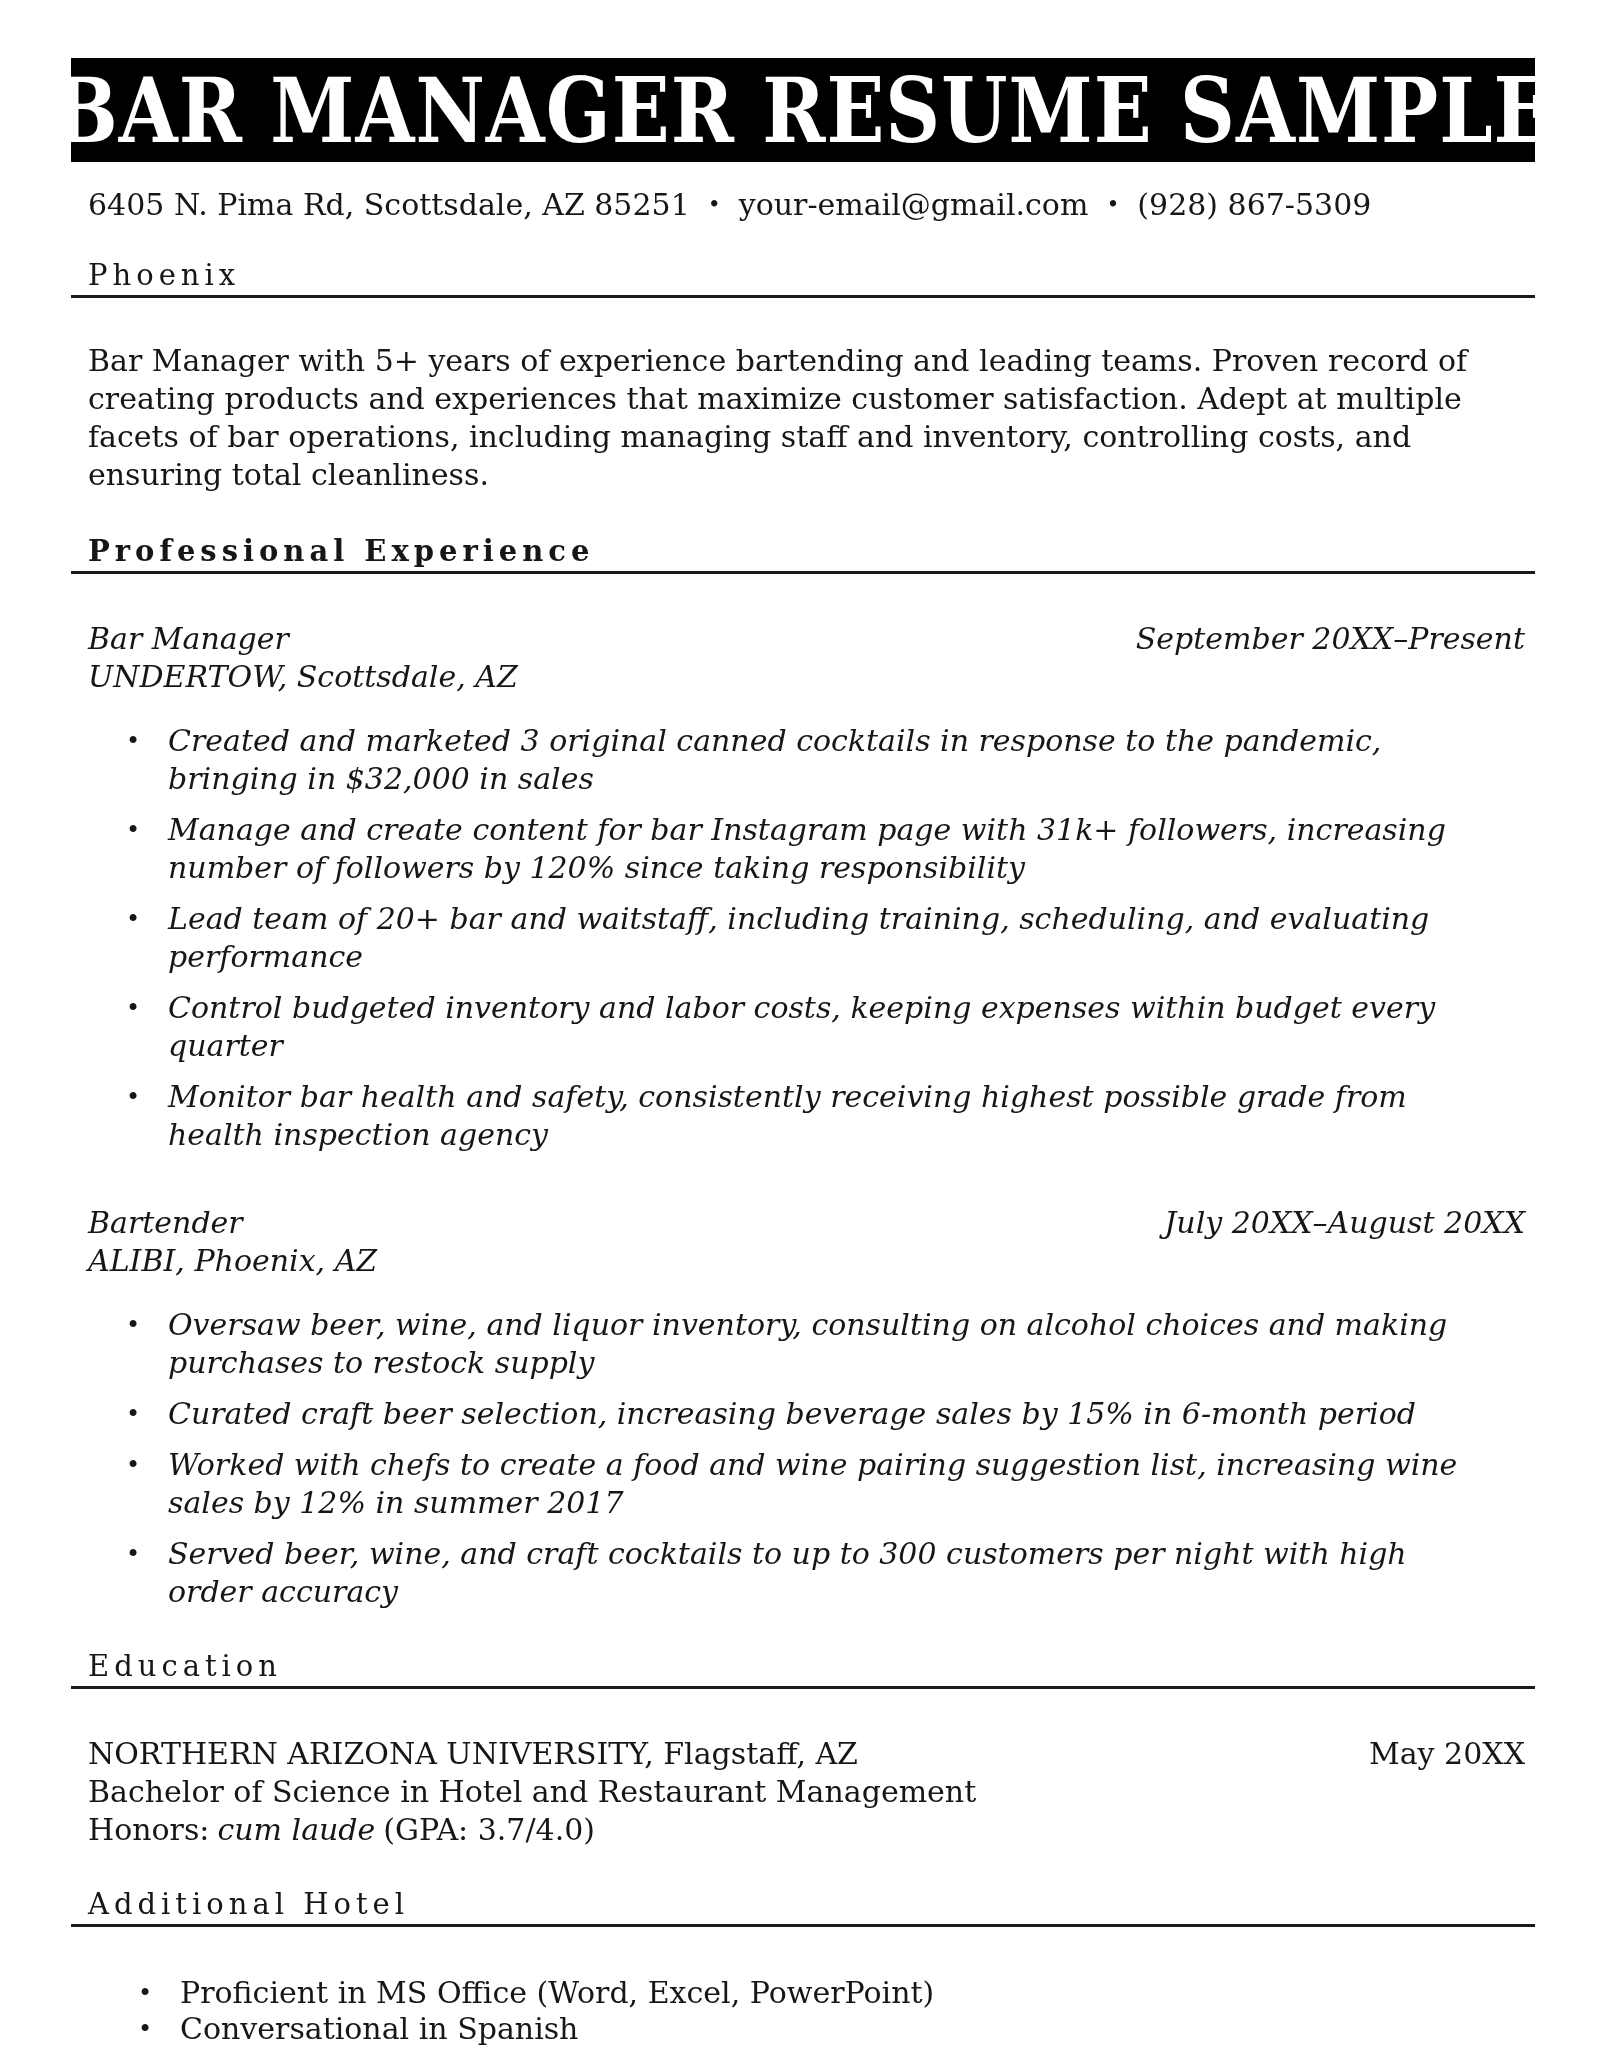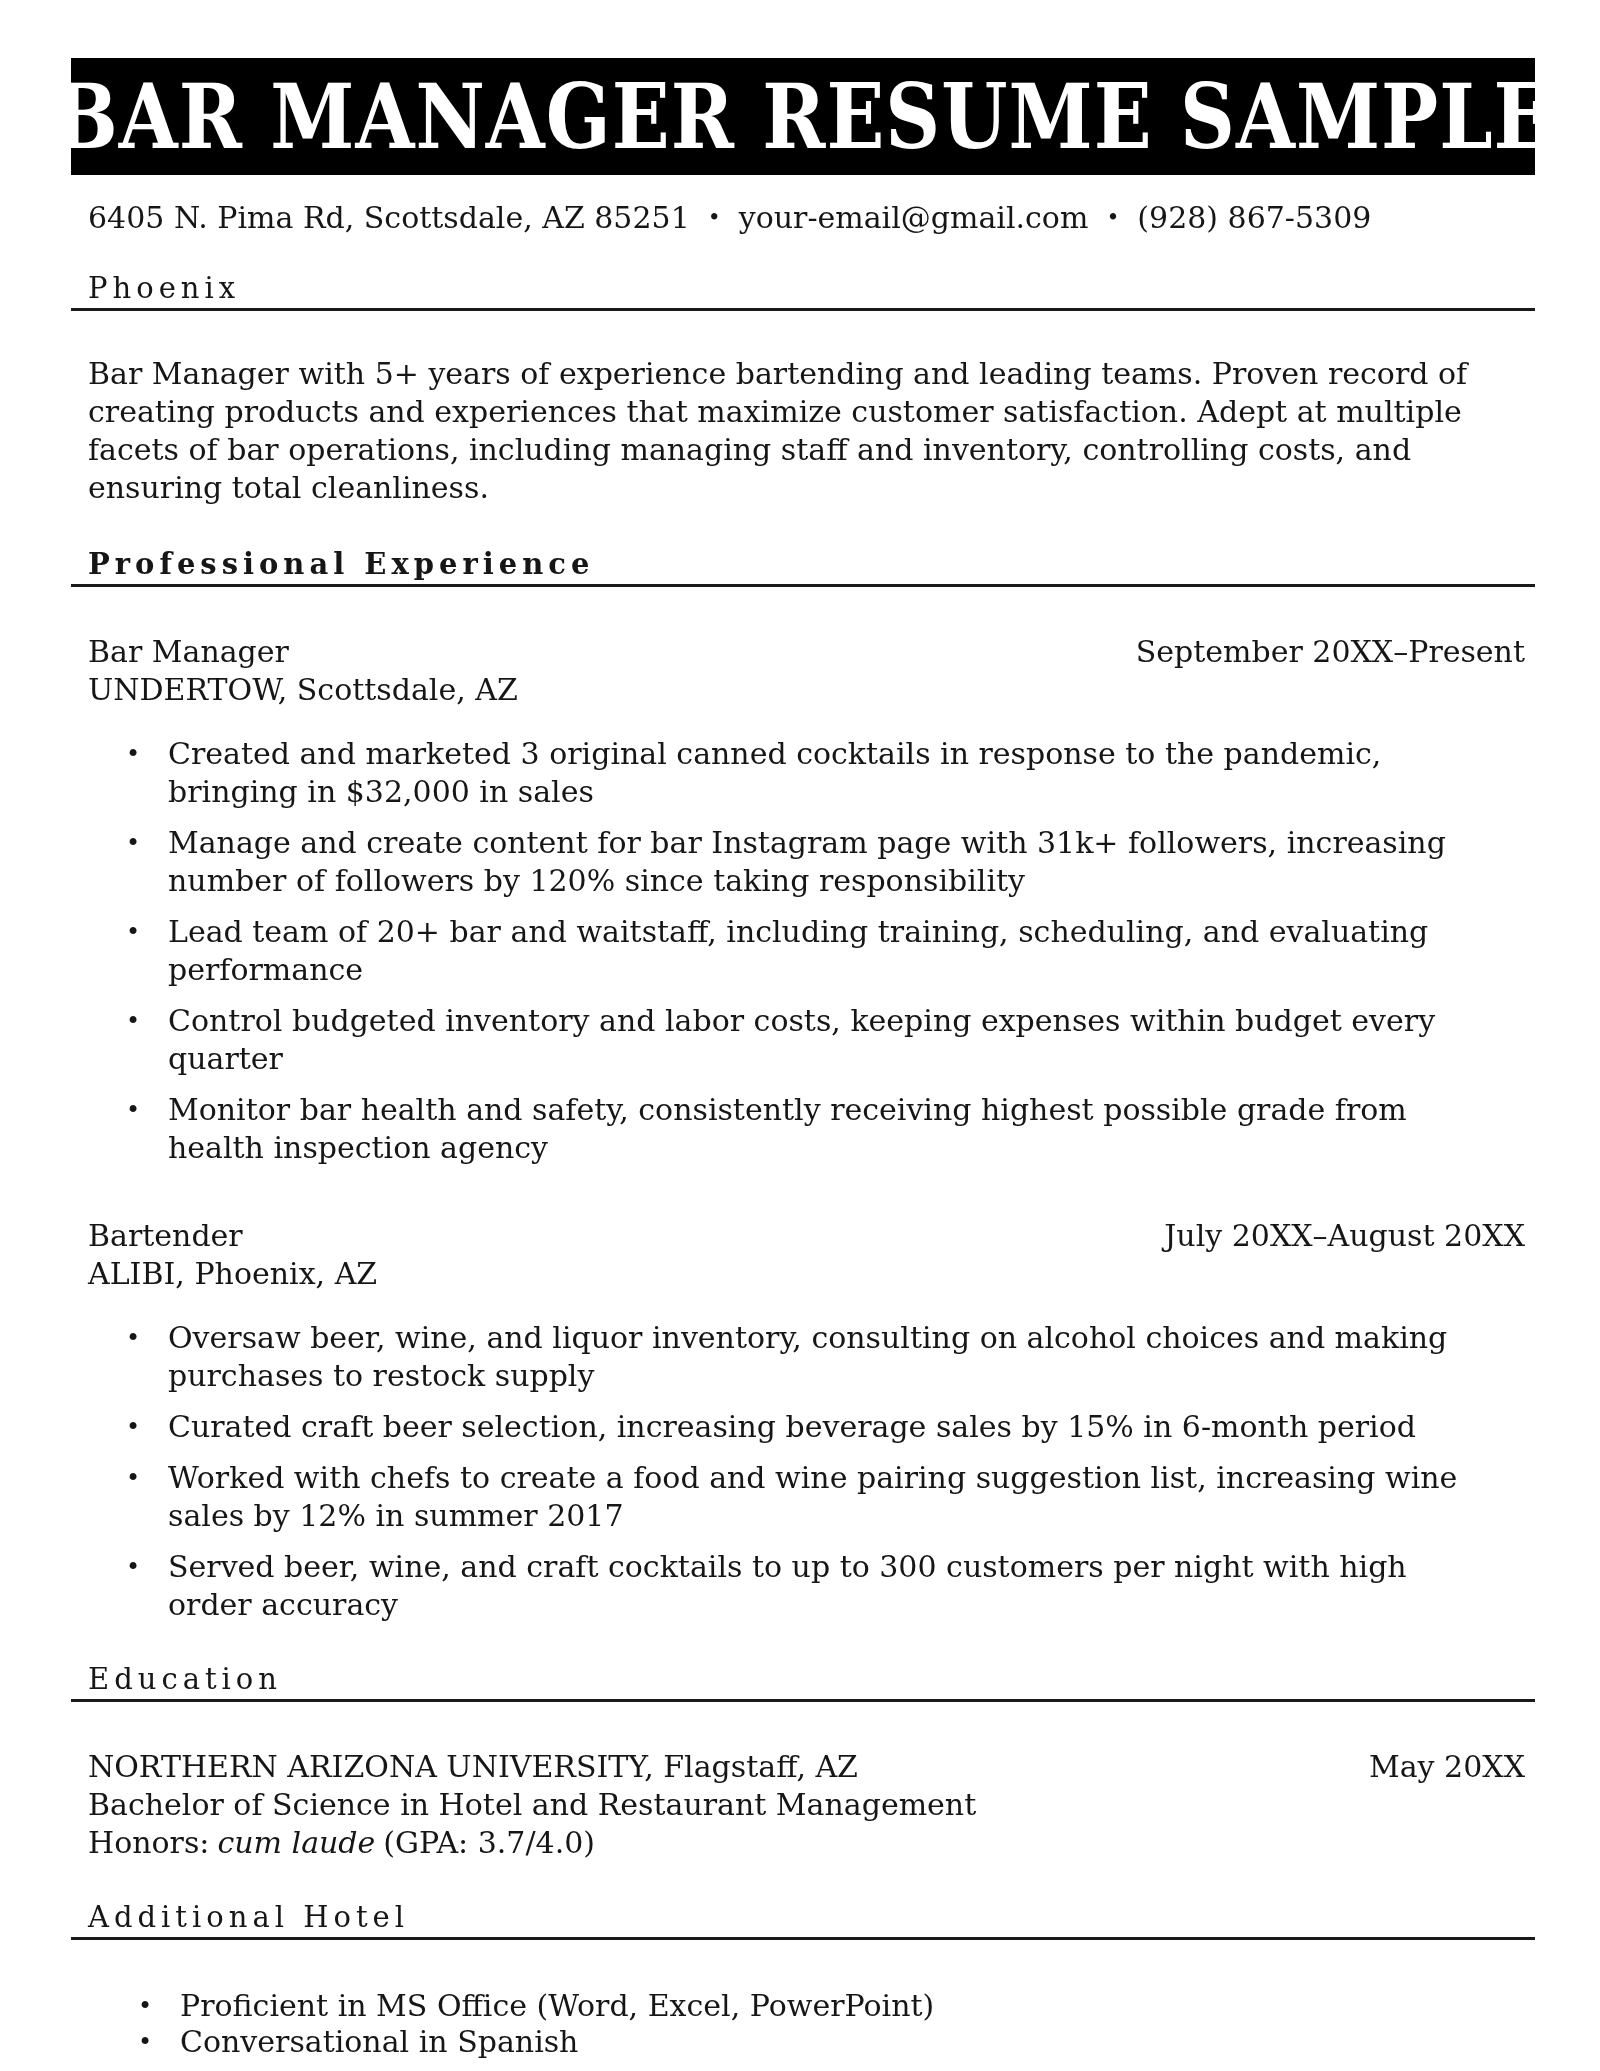--- a/index.html
+++ b/index.html
@@ -9,21 +9,21 @@
     height: 2071px;
     background: #ffffff;
     color: #161616;
     font-family: "DejaVu Serif", "Liberation Serif", serif;
     overflow: hidden;
   }
 
   
   .banner {
     margin: 58px 65px 0 71px;
-    height: 117px;
+    height: 104px;
     background: #000000;
     display: flex;
     align-items: center;
     justify-content: center;
   }
   .banner-title {
     color: #ffffff;
     font-size: 76px;
     font-weight: 700;
     letter-spacing: 1px;
@@ -64,21 +64,21 @@
   }
 
   
   .summary-body {
     margin: 44px 65px 0 88px;
     max-width: 1390px;
     font-size: 30px;
     line-height: 38px;
   }
 
-  .job { margin: 46px 65px 0 88px; }
+  .job { margin: 46px 65px 0 88px; font-style: italic; }
   .job.second { margin-top: 50px; }
   .job-head {
     display: flex;
     justify-content: space-between;
     align-items: baseline;
     padding-right: 10px;
     font-size: 30px;
     line-height: 38px;
   }
   .employer { font-size: 30px; line-height: 38px; }

